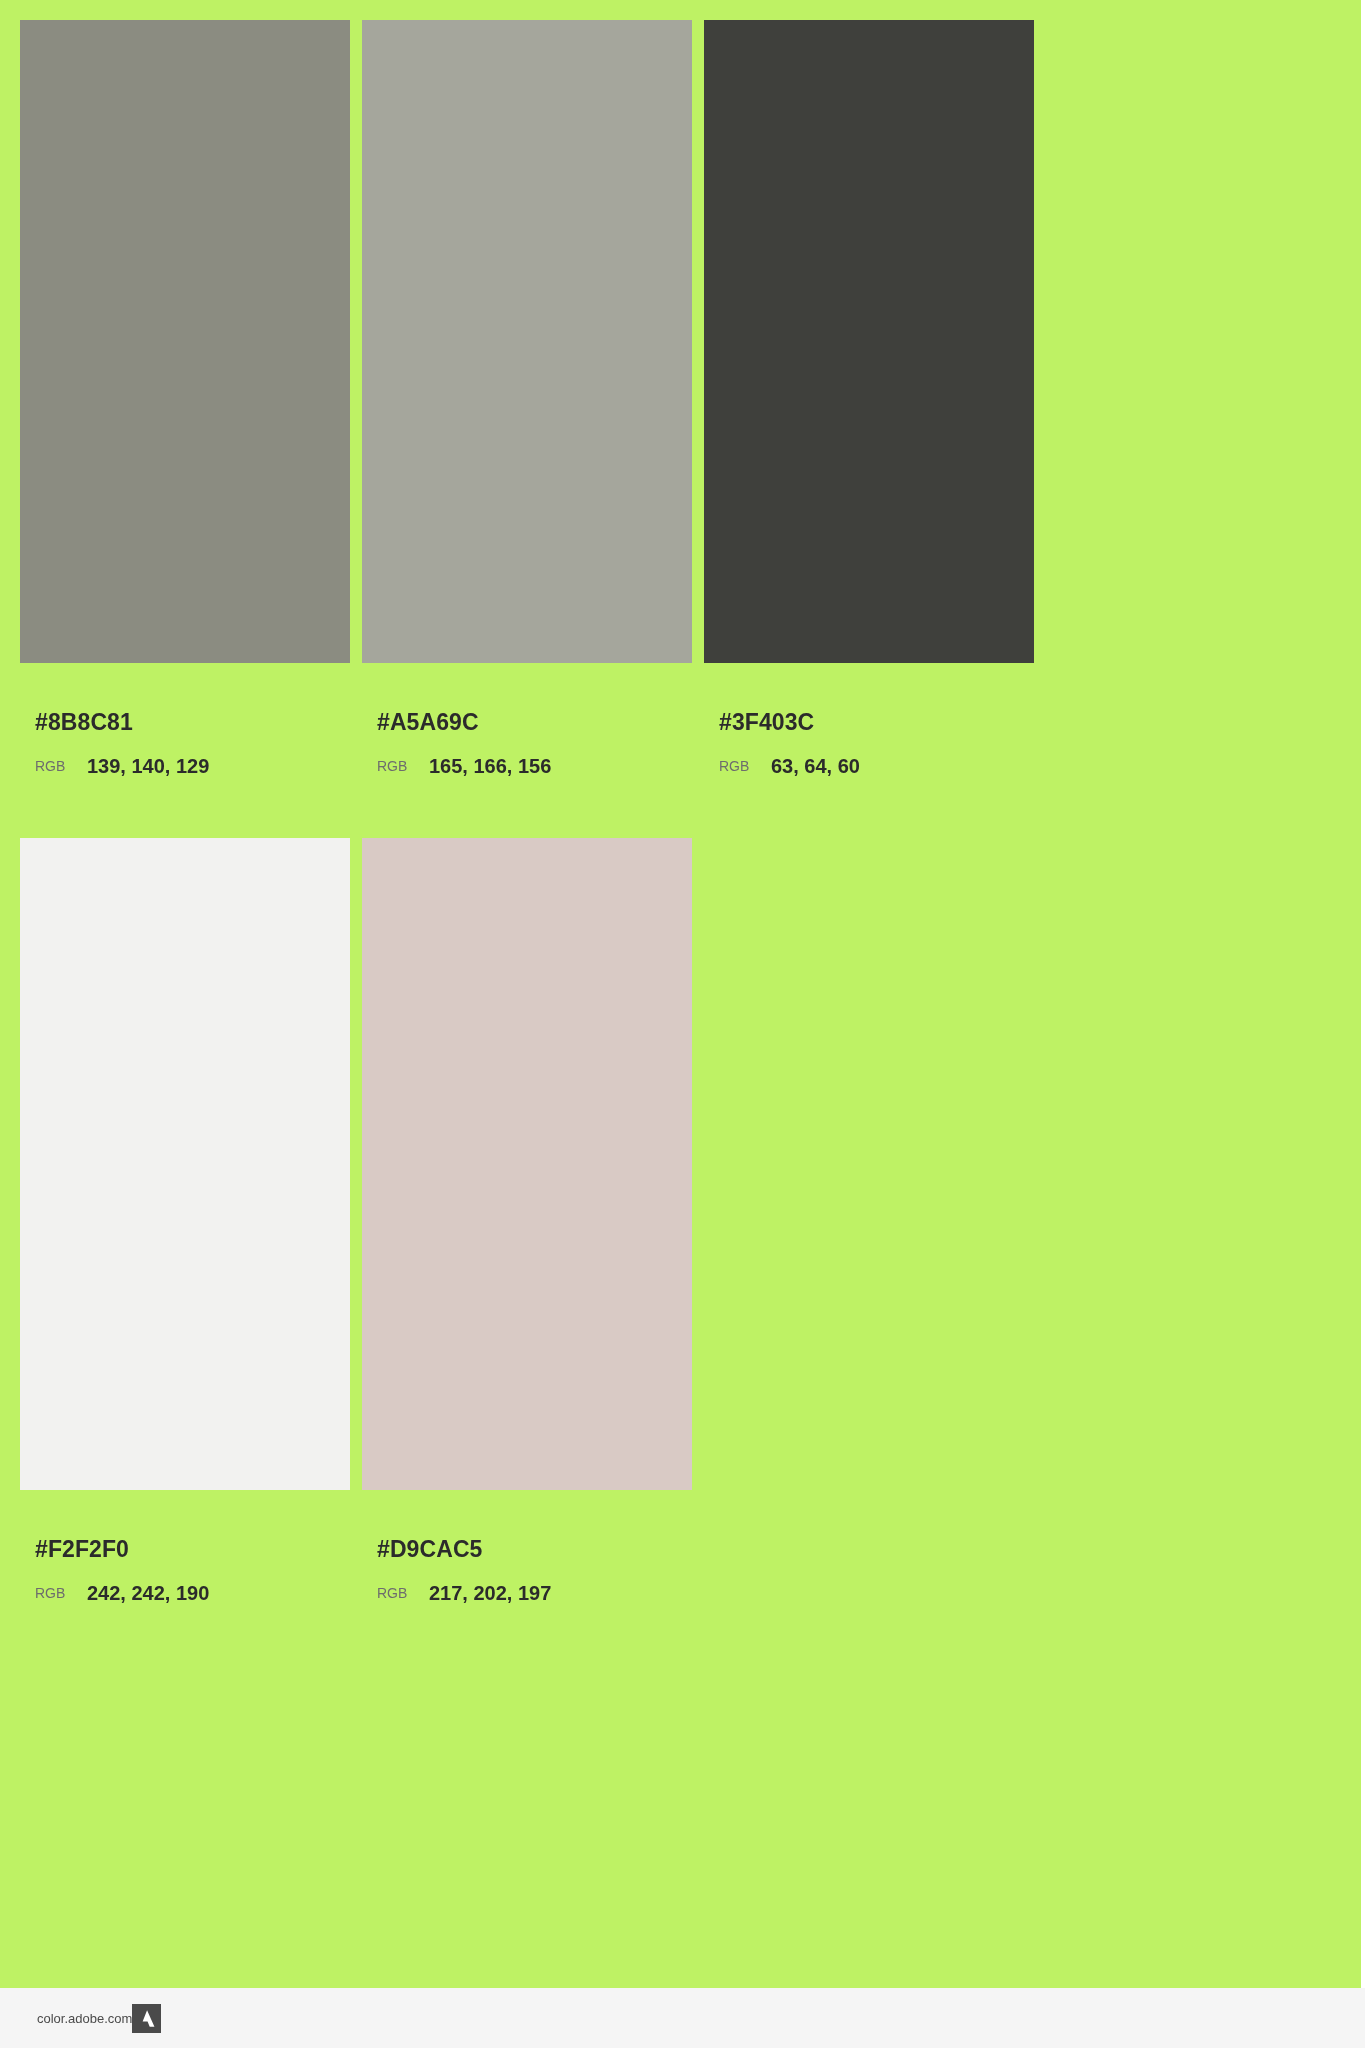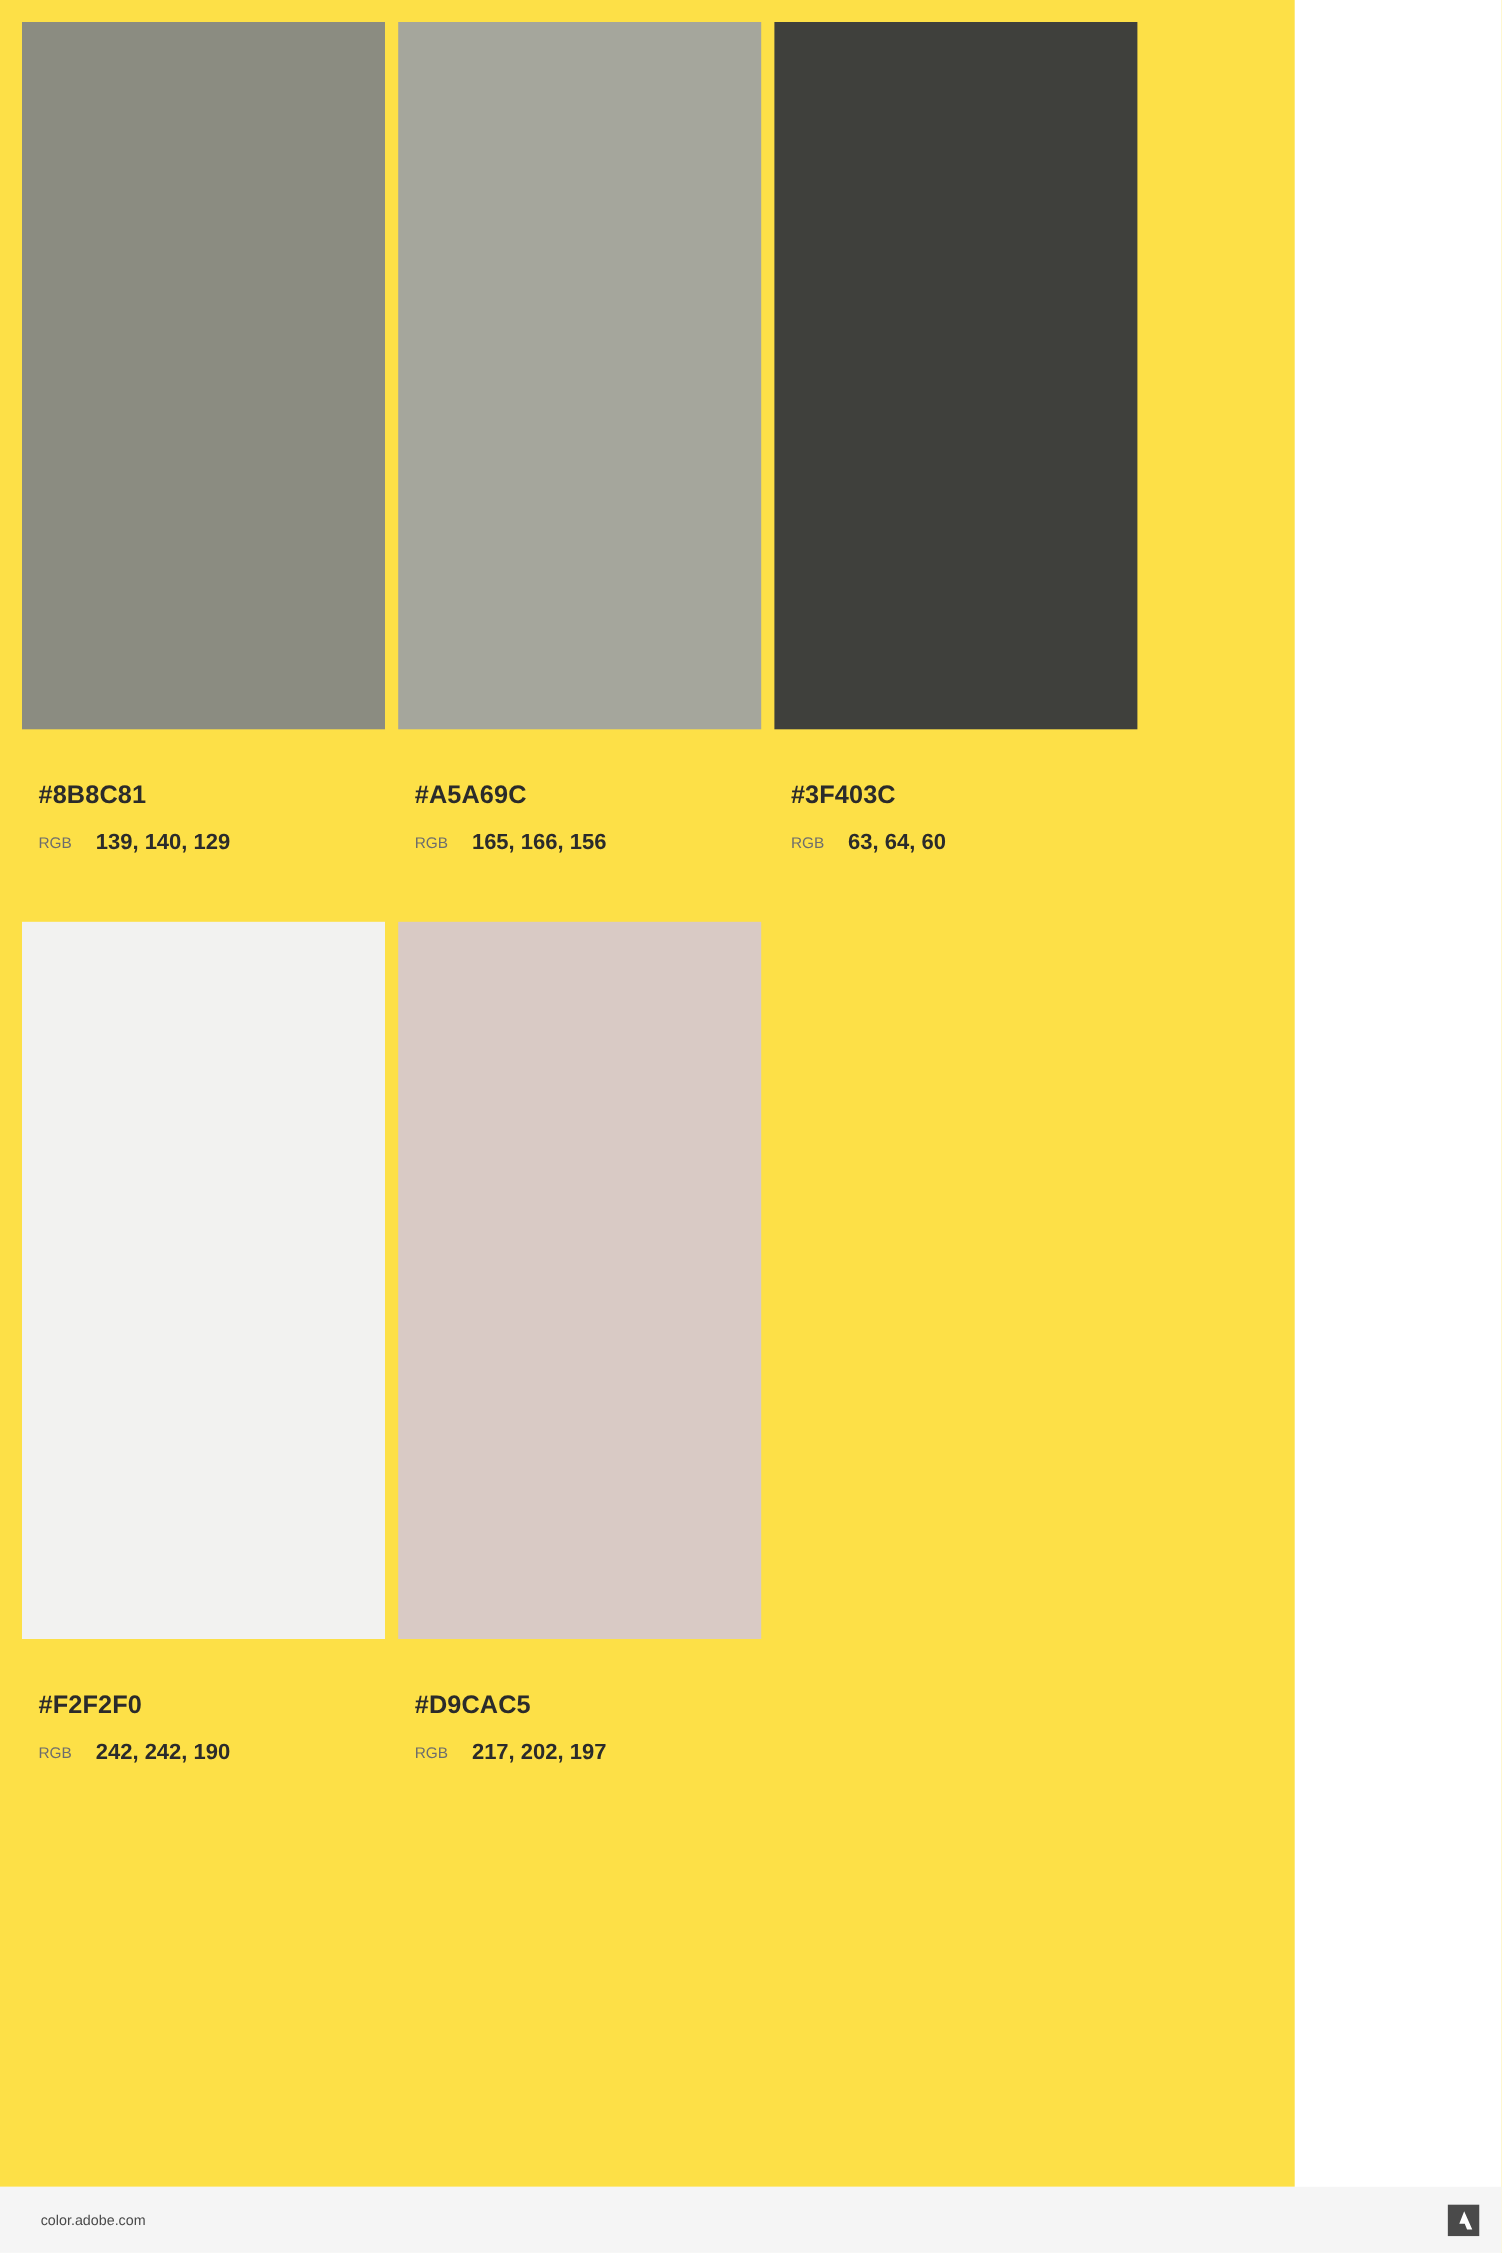--- a/index.html
+++ b/index.html
@@ -14,23 +14,23 @@
     -webkit-font-smoothing: antialiased;
     position: relative;
     overflow: hidden;
   }
 
   
   #palette-sheet {
     position: absolute;
     left: 0;
     top: 0;
-    width: 1177px;
+    width: 1361px;
     height: 1988px;
-    background: #fde047;
+    background: #bef264;
   }
 
   .swatch-row {
     position: absolute;
     left: 20px;
     width: 1325px;
     display: flex;
     flex-direction: row;
     align-items: flex-start;
   }
@@ -91,21 +91,21 @@
   #page-footer {
     position: absolute;
     left: 0;
     top: 1988px;
     width: 1365px;
     height: 60px;
     background: #f5f5f5;
     display: flex;
     flex-direction: row;
     align-items: center;
-    justify-content: space-between;
+    justify-content: flex-start;
     box-sizing: border-box;
     padding: 0 20px 0 37px;
   }
   #footer-url {
     font-size: 13px;
     color: #4a4a4a;
     line-height: 1;
   }
   #adobe-logo {
     width: 29px;

